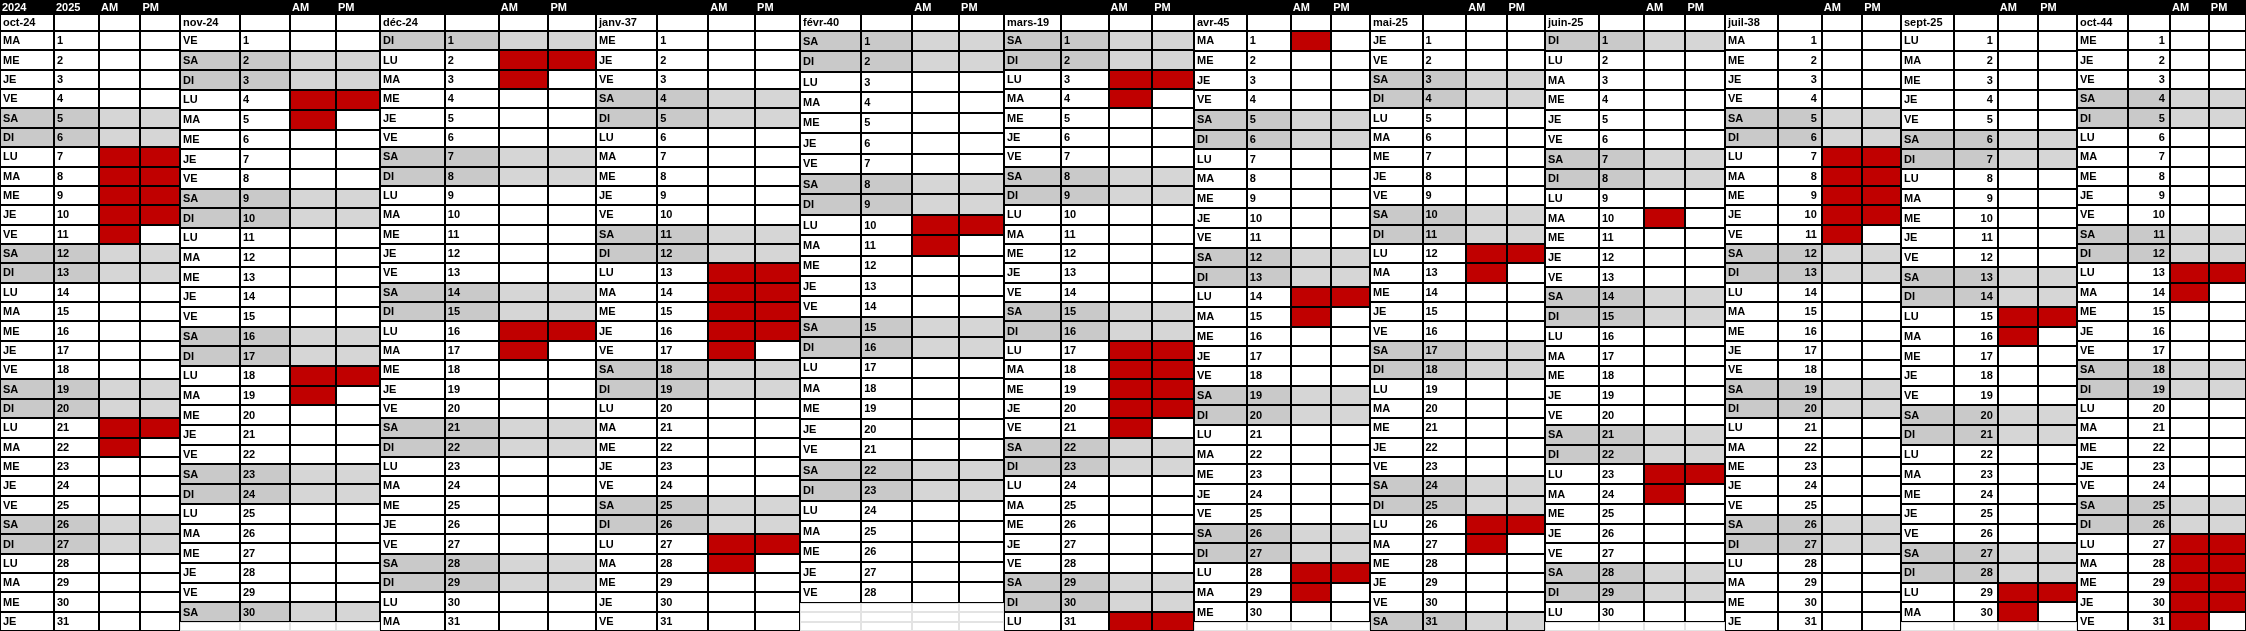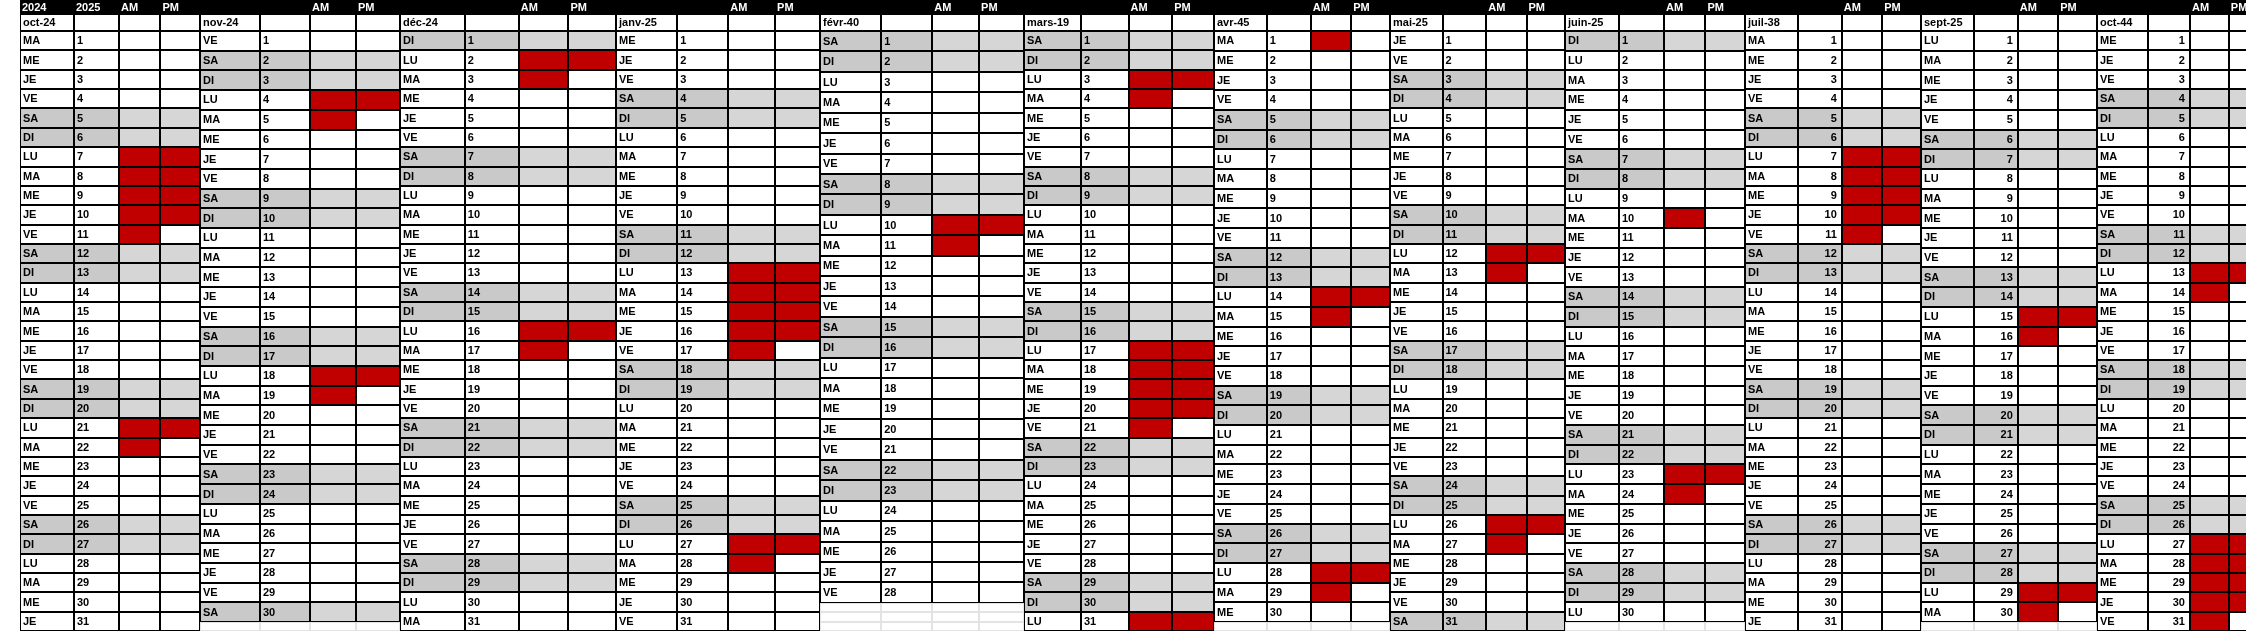--- a/index.html
+++ b/index.html
@@ -24,21 +24,21 @@
   .num-r{justify-content:flex-end;padding-right:4px;}
   .wk{background:var(--gray);}
   .wk2{background:var(--gray2);}
   .red{background:var(--red);}
   .cell.blank{border:1px solid var(--blankline);background:#fff;}
 </style>
 </head>
 <body>
 
 <div class="cal" id="cal">
-    <div class="group" style="width: 180px; flex: 0 0 180px; margin-left: 20px;">
+    <div class="group" style="width: 180px; flex: 0 0 180px;">
       <div class="row hdr">
         <div class="cell c-day">2024</div>
         <div class="cell c-num">2025</div>
         <div class="cell c-am">AM</div>
         <div class="cell c-pm">PM</div>
       </div>
       <div class="row mon">
         <div class="cell c-day">oct-24</div>
         <div class="cell c-num"></div>
         <div class="cell c-am"></div>
@@ -632,21 +632,21 @@
       </div>
     </div>
     <div class="group" style="width: 204px; flex: 0 0 204px;">
       <div class="row hdr">
         <div class="cell c-day"></div>
         <div class="cell c-num"></div>
         <div class="cell c-am">AM</div>
         <div class="cell c-pm">PM</div>
       </div>
       <div class="row mon">
-        <div class="cell c-day">janv-25</div>
+        <div class="cell c-day">janv-37</div>
         <div class="cell c-num"></div>
         <div class="cell c-am"></div>
         <div class="cell c-pm"></div>
       </div>
       <div class="row ">
         <div class="cell c-day">ME</div>
         <div class="cell c-num">1</div>
         <div class="cell c-am"></div>
         <div class="cell c-pm"></div>
       </div>

